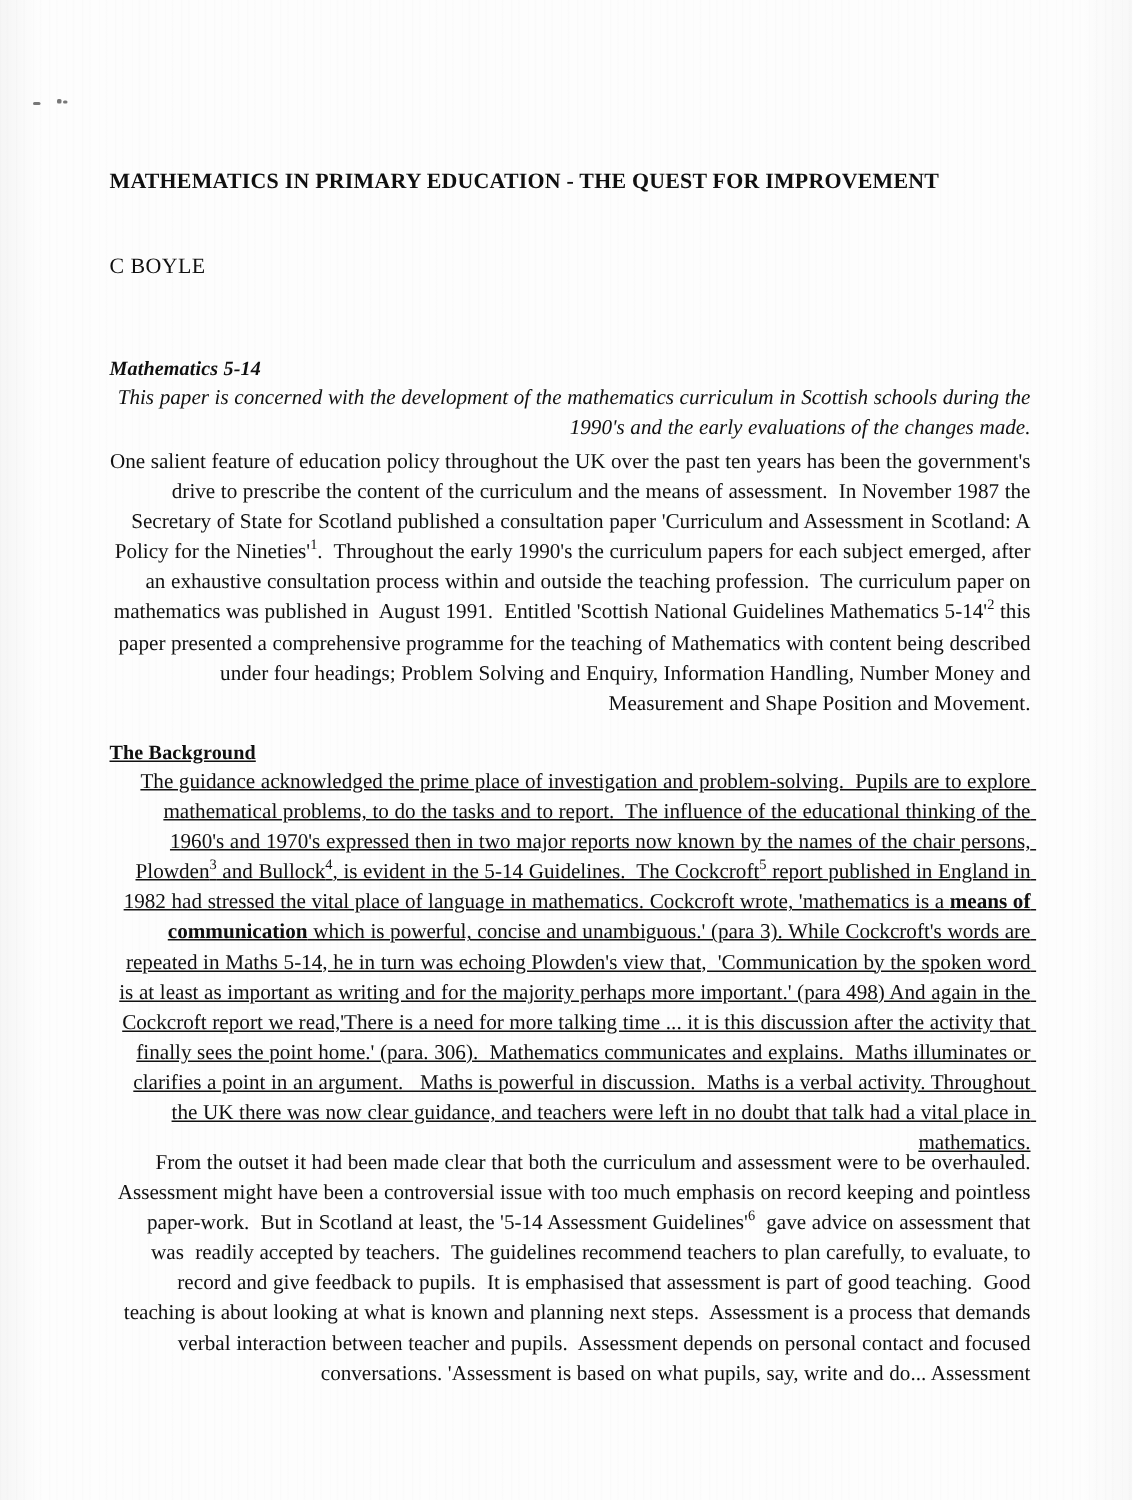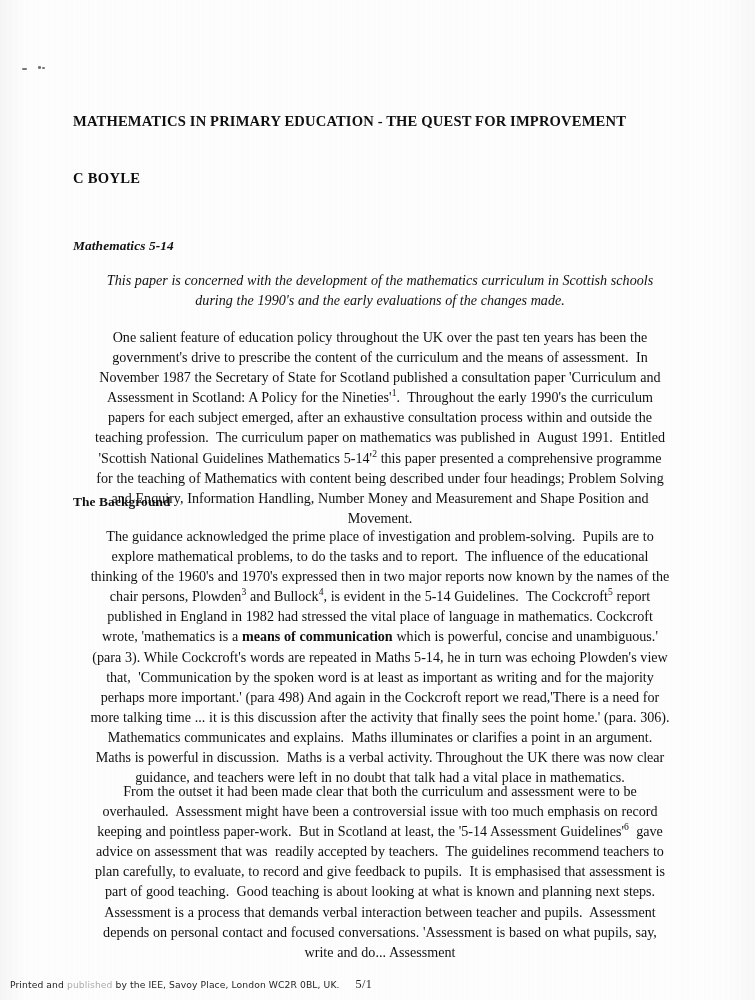--- a/index.html
+++ b/index.html
@@ -67,55 +67,55 @@
     left: 0;
     font-weight: bold;
     font-size: 14.6px;
     letter-spacing: .15px;
     white-space: nowrap;
   }
   .doc-author {
     position: absolute;
     top: 170px;
     left: 0;
-    font-weight: bold;
+    font-weight: normal;
     font-size: 14.6px;
     letter-spacing: .3px;
   }
 
   .section {
     position: absolute;
     left: 0;
     width: 614px;
   }
   .sec-heading {
     font-weight: bold;
     font-size: 13.4px;
     margin: 0 0 1px 0;
     letter-spacing: .1px;
   }
   .para {
     font-size: 14.1px;
     line-height: 20.1px;
-    text-align: center;
-    margin: 16px;
+    text-align: right;
+    margin: 0;
     white-space: pre-wrap;
     word-spacing: .2px;
   }
   .para b { font-weight: bold; }
   .sup {
     font-size: 9.6px;
     vertical-align: super;
     line-height: 0;
   }
 
   
   .blk-maths    { top: 238px; font-style: italic; }
-  .blk-salient  { top: 311px; }
-  .blk-backgrd  { top: 494px; }
+  .blk-salient  { top: 298px; }
+  .blk-backgrd  { top: 494px; text-decoration: underline; }
   .blk-assess   { top: 765px; }
 
   .footer {
     position: absolute;
     left: 10px;
     bottom: 8px;
     font-family: "DejaVu Sans", sans-serif;
     font-size: 9.2px;
     line-height: 12.6px;
     color: #1d1d1d;
@@ -166,16 +166,15 @@
       <p class="para"><span>The guidance acknowledged the prime place of investigation and problem-solving.  Pupils are to explore mathematical problems, to do the tasks and to report.  The influence of the educational thinking of the 1960's and 1970's expressed then in two major reports now known by the names of the chair persons, Plowden</span><span class="sup">3</span><span> and Bullock</span><span class="sup">4</span><span>, is evident in the 5-14 Guidelines.  The Cockcroft</span><span class="sup">5</span><span> report published in England in 1982 had stressed the vital place of language in mathematics. Cockcroft wrote, 'mathematics is a </span><b>means of communication</b><span> which is powerful, concise and unambiguous.' (para 3). While Cockcroft's words are repeated in Maths 5-14, he in turn was echoing Plowden's view that,  'Communication by the spoken word is at least as important as writing and for the majority perhaps more important.' (para 498) And again in the Cockcroft report we read,'There is a need for more talking time ... it is this discussion after the activity that finally sees the point home.' (para. 306).  Mathematics communicates and explains.  Maths illuminates or clarifies a point in an argument.   Maths is powerful in discussion.  Maths is a verbal activity. Throughout the UK there was now clear guidance, and teachers were left in no doubt that talk had a vital place in mathematics.</span></p>
     </div>
 
     <div class="section blk-assess">
       <p class="para"><span>From the outset it had been made clear that both the curriculum and assessment were to be overhauled.  Assessment might have been a controversial issue with too much emphasis on record keeping and pointless paper-work.  But in Scotland at least, the '5-14 Assessment Guidelines'</span><span class="sup">6</span><span>  gave advice on assessment that was  readily accepted by teachers.  The guidelines recommend teachers to plan carefully, to evaluate, to record and give feedback to pupils.  It is emphasised that assessment is part of good teaching.  Good teaching is about looking at what is known and planning next steps.  Assessment is a process that demands verbal interaction between teacher and pupils.  Assessment depends on personal contact and focused conversations. 'Assessment is based on what pupils, say, write and do... Assessment</span></p>
     </div>
 
   </div>
 
   <div class="footer">
-    <div class="line2"><span>Printed and </span><span class="faded">published</span><span> by the IEE, Savoy Place, London WC2R 0BL, UK.</span><span class="pageno">5/1</span></div>
   </div>
 
 </div>
 
 </body></html>

